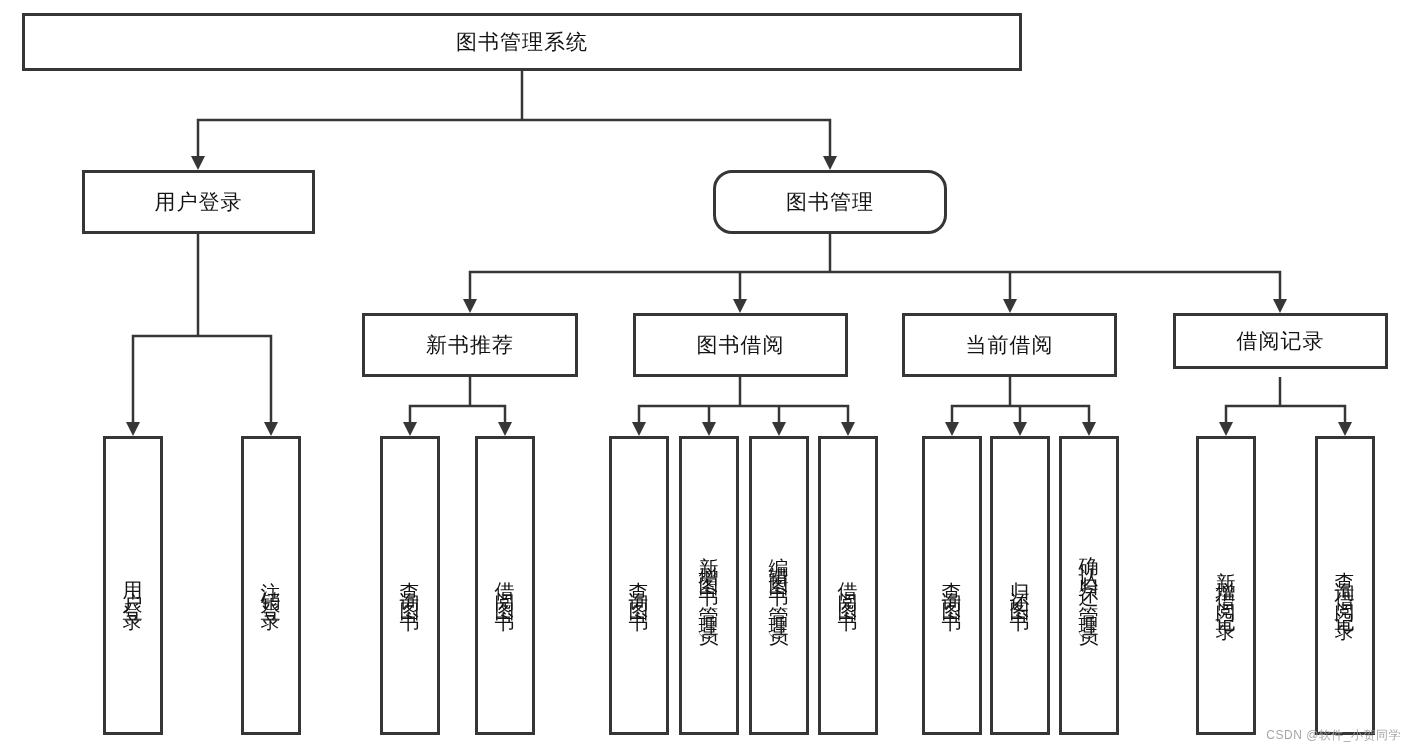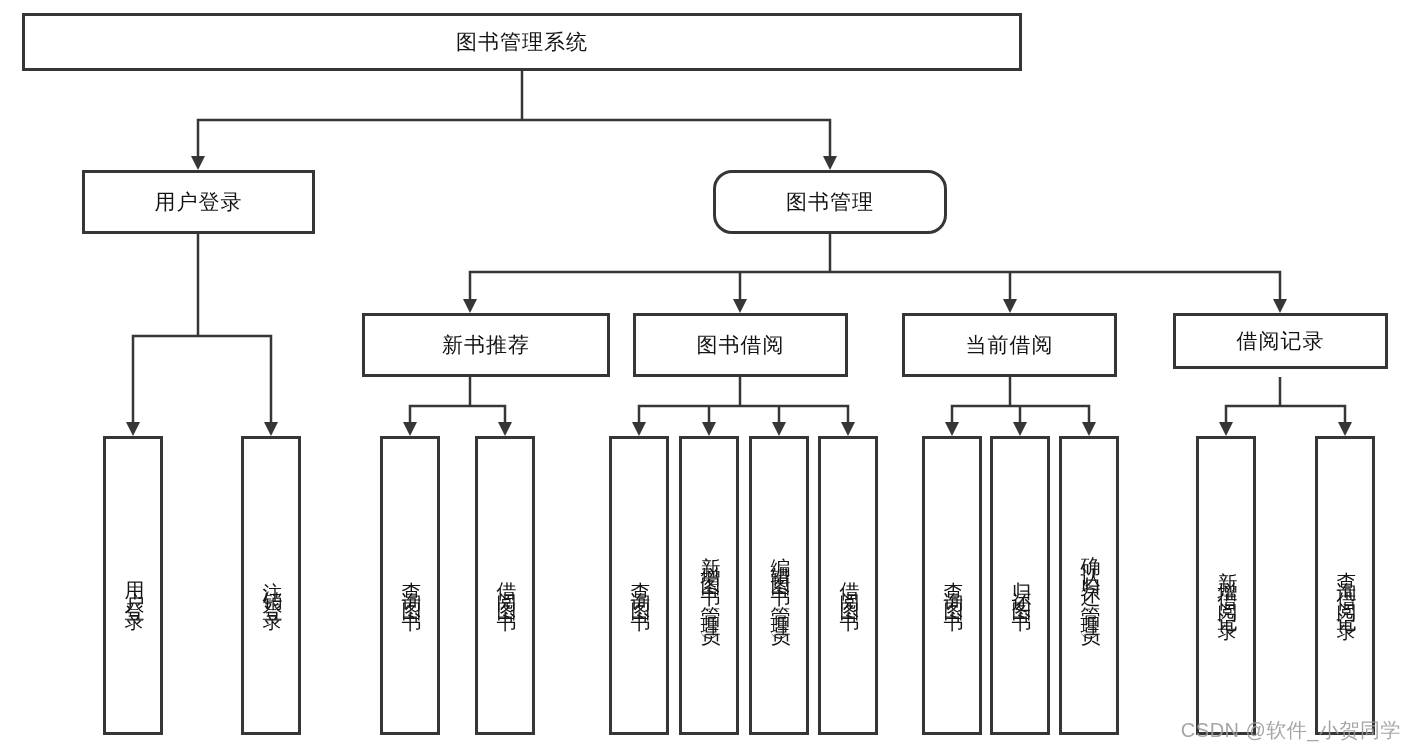--- a/index.html
+++ b/index.html
@@ -6,29 +6,29 @@
   .canvas{
     position:relative;width:1405px;height:747px;background:var(--bg,#fff);
     font-family:"Liberation Sans","DejaVu Sans",sans-serif;overflow:hidden;
   }
   svg.connectors{position:absolute;left:0;top:0;z-index:1;}
   svg.connectors path{stroke:var(--line,#363636);stroke-width:2.5;fill:none;}
   svg.connectors polygon{fill:var(--line,#363636);stroke:none;}
   .box{
     position:absolute;box-sizing:border-box;background:#fff;
     border:3px solid var(--line,#363636);color:var(--text,#141414);
-    display:flex;align-items:center;justify-content:center;z-index:2;font-family:Liberation Mono, monospace;
+    display:flex;align-items:center;justify-content:center;z-index:2;
   }
   .h-label{font-size:21px;letter-spacing:1px;white-space:nowrap;}
   .leaf span{
     writing-mode:vertical-lr;font-size:20px;letter-spacing:10px;line-height:1.1;
     white-space:nowrap;
   }
   .watermark{
-    position:absolute;right:4px;bottom:3px;z-index:5;font-size:20px;
+    position:absolute;right:4px;bottom:3px;z-index:5;font-size:12px;
     color:var(--wm,#9c9c9c);letter-spacing:0.5px;opacity:0.9;
   }
 </style>
 </head>
 <body>
 
 <div class="canvas">
 
   <svg class="connectors" width="1405" height="747" viewBox="0 0 1405 747" aria-hidden="true">
 
@@ -82,21 +82,21 @@
     <span class="h-label">图书管理系统</span>
   </div>
 
   <div class="box" style="left:82px;top:170px;width:233px;height:64px;">
     <span class="h-label">用户登录</span>
   </div>
   <div class="box" style="left:713px;top:170px;width:234px;height:64px;border-radius:19px;">
     <span class="h-label">图书管理</span>
   </div>
 
-  <div class="box" style="left:362px;top:313px;width:248px;height:64px;">
+  <div class="box" style="left:362px;top:313px;width:216px;height:64px;">
     <span class="h-label">新书推荐</span>
   </div>
   <div class="box" style="left:902px;top:313px;width:215px;height:64px;">
     <span class="h-label">当前借阅</span>
   </div>
   <div class="box" style="left:633px;top:313px;width:215px;height:64px;">
     <span class="h-label">图书借阅</span>
   </div>
   <div class="box" style="left:1173px;top:313px;width:215px;height:56px;">
     <span class="h-label">借阅记录</span>

